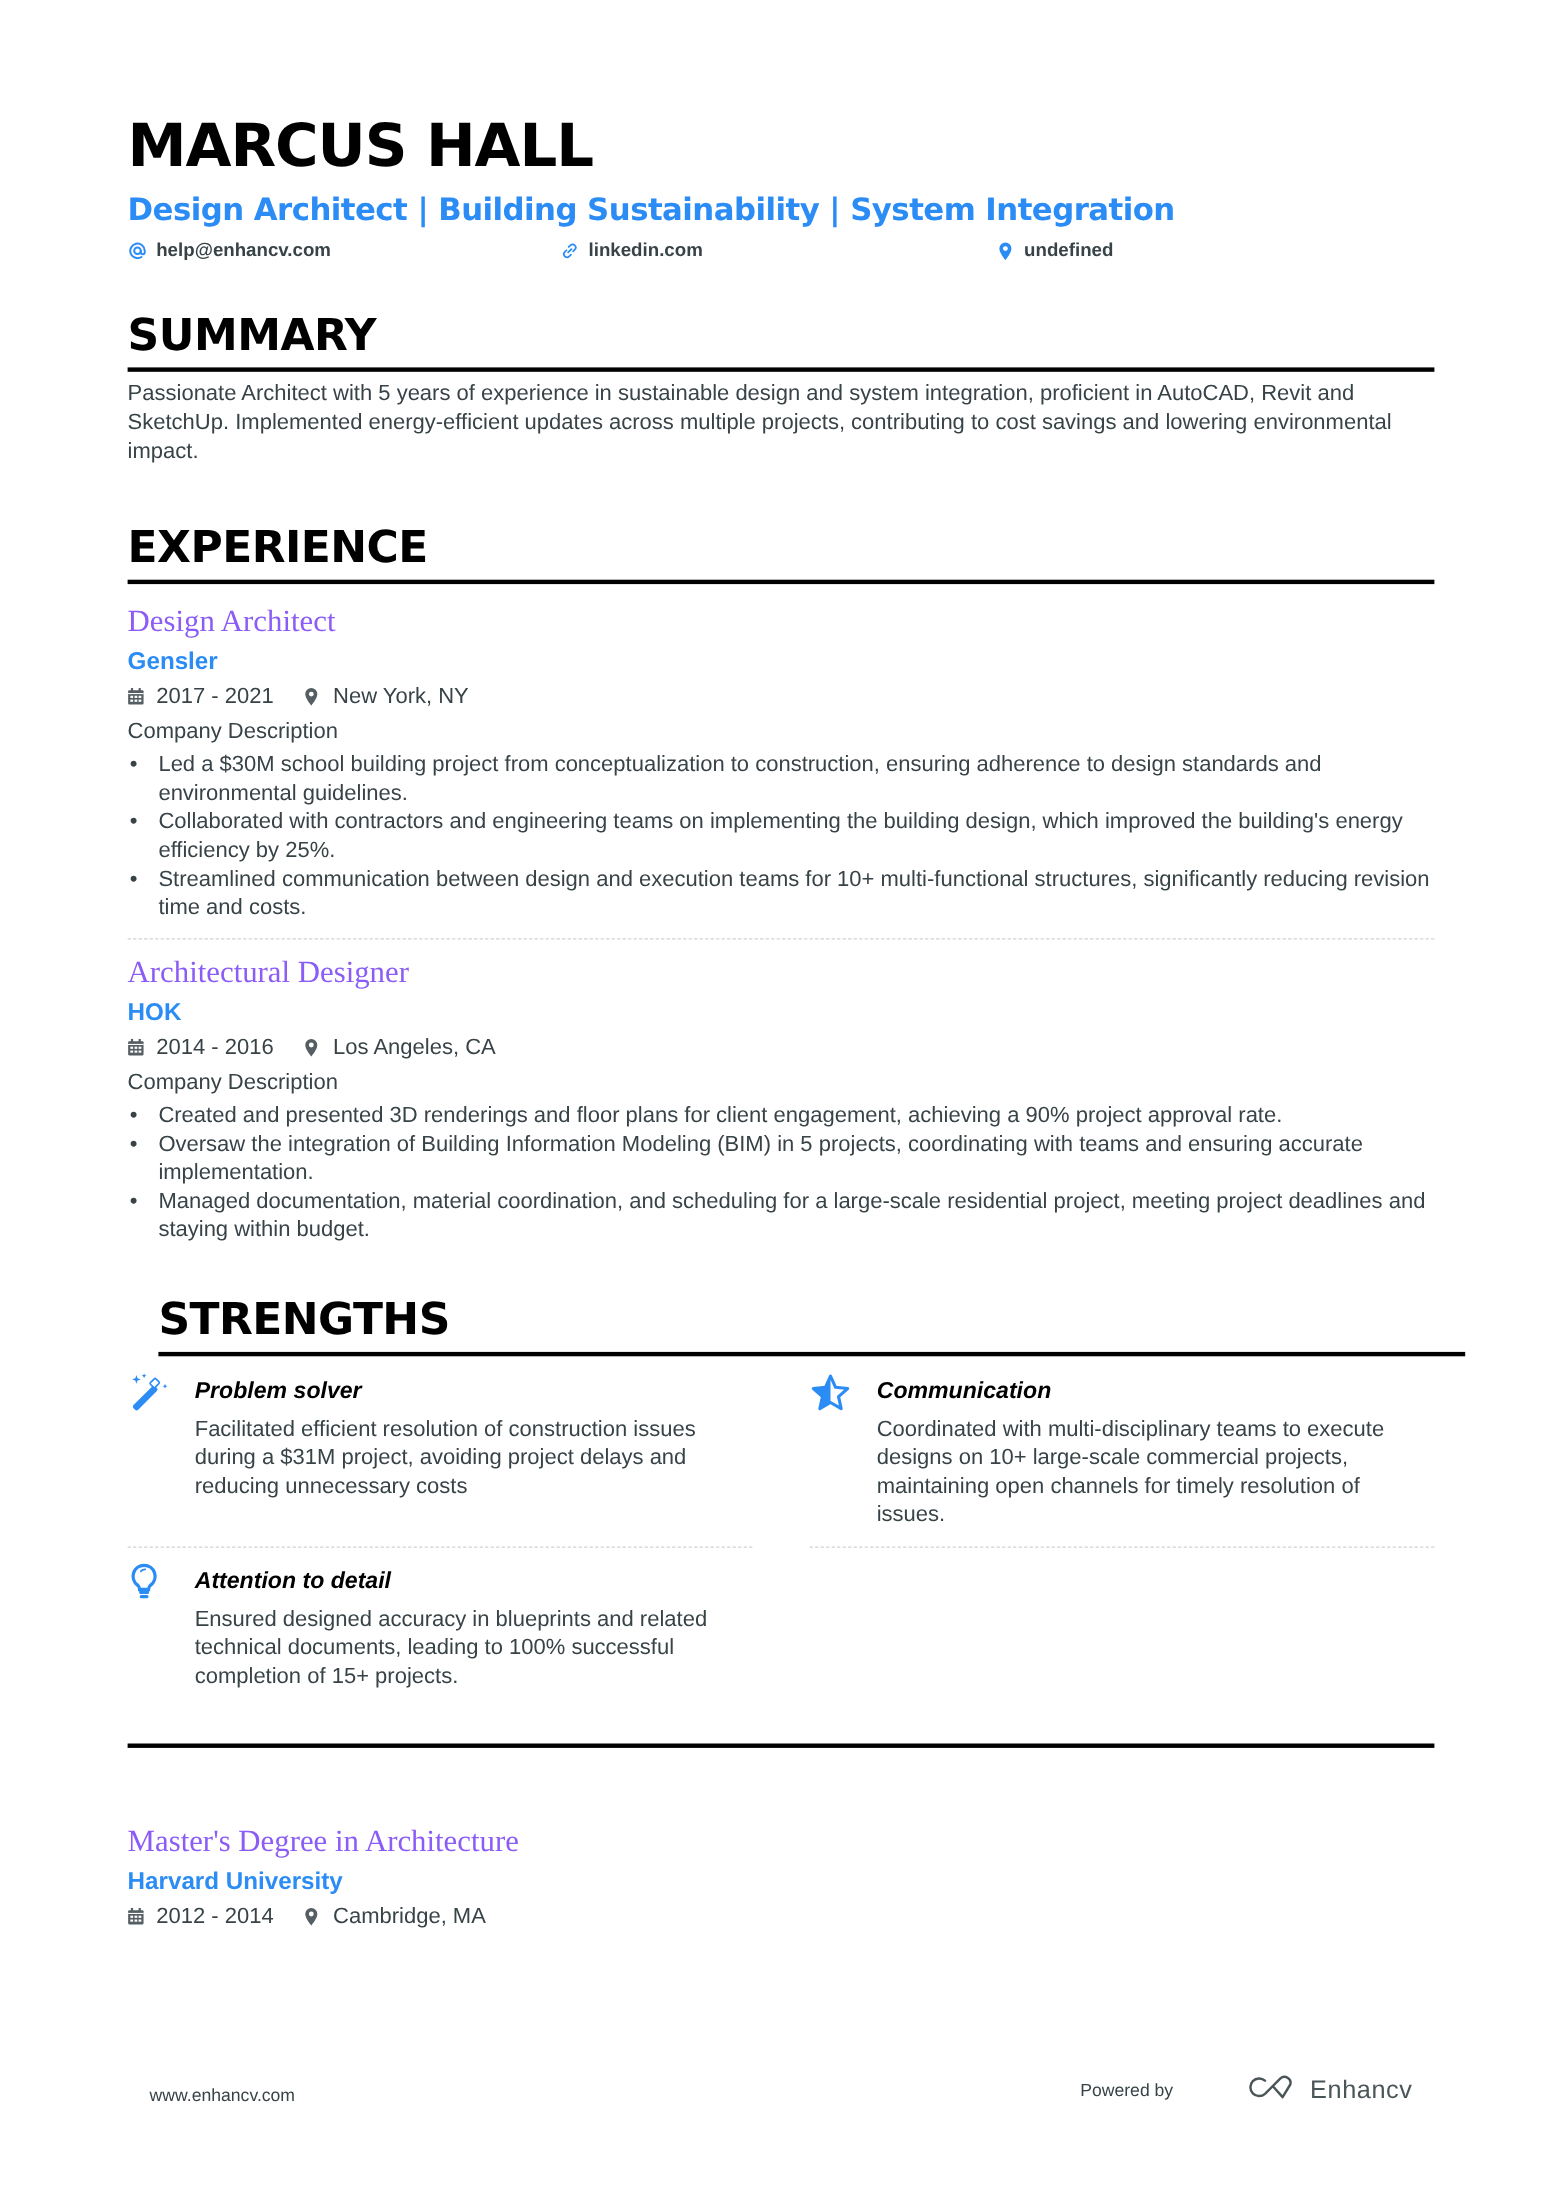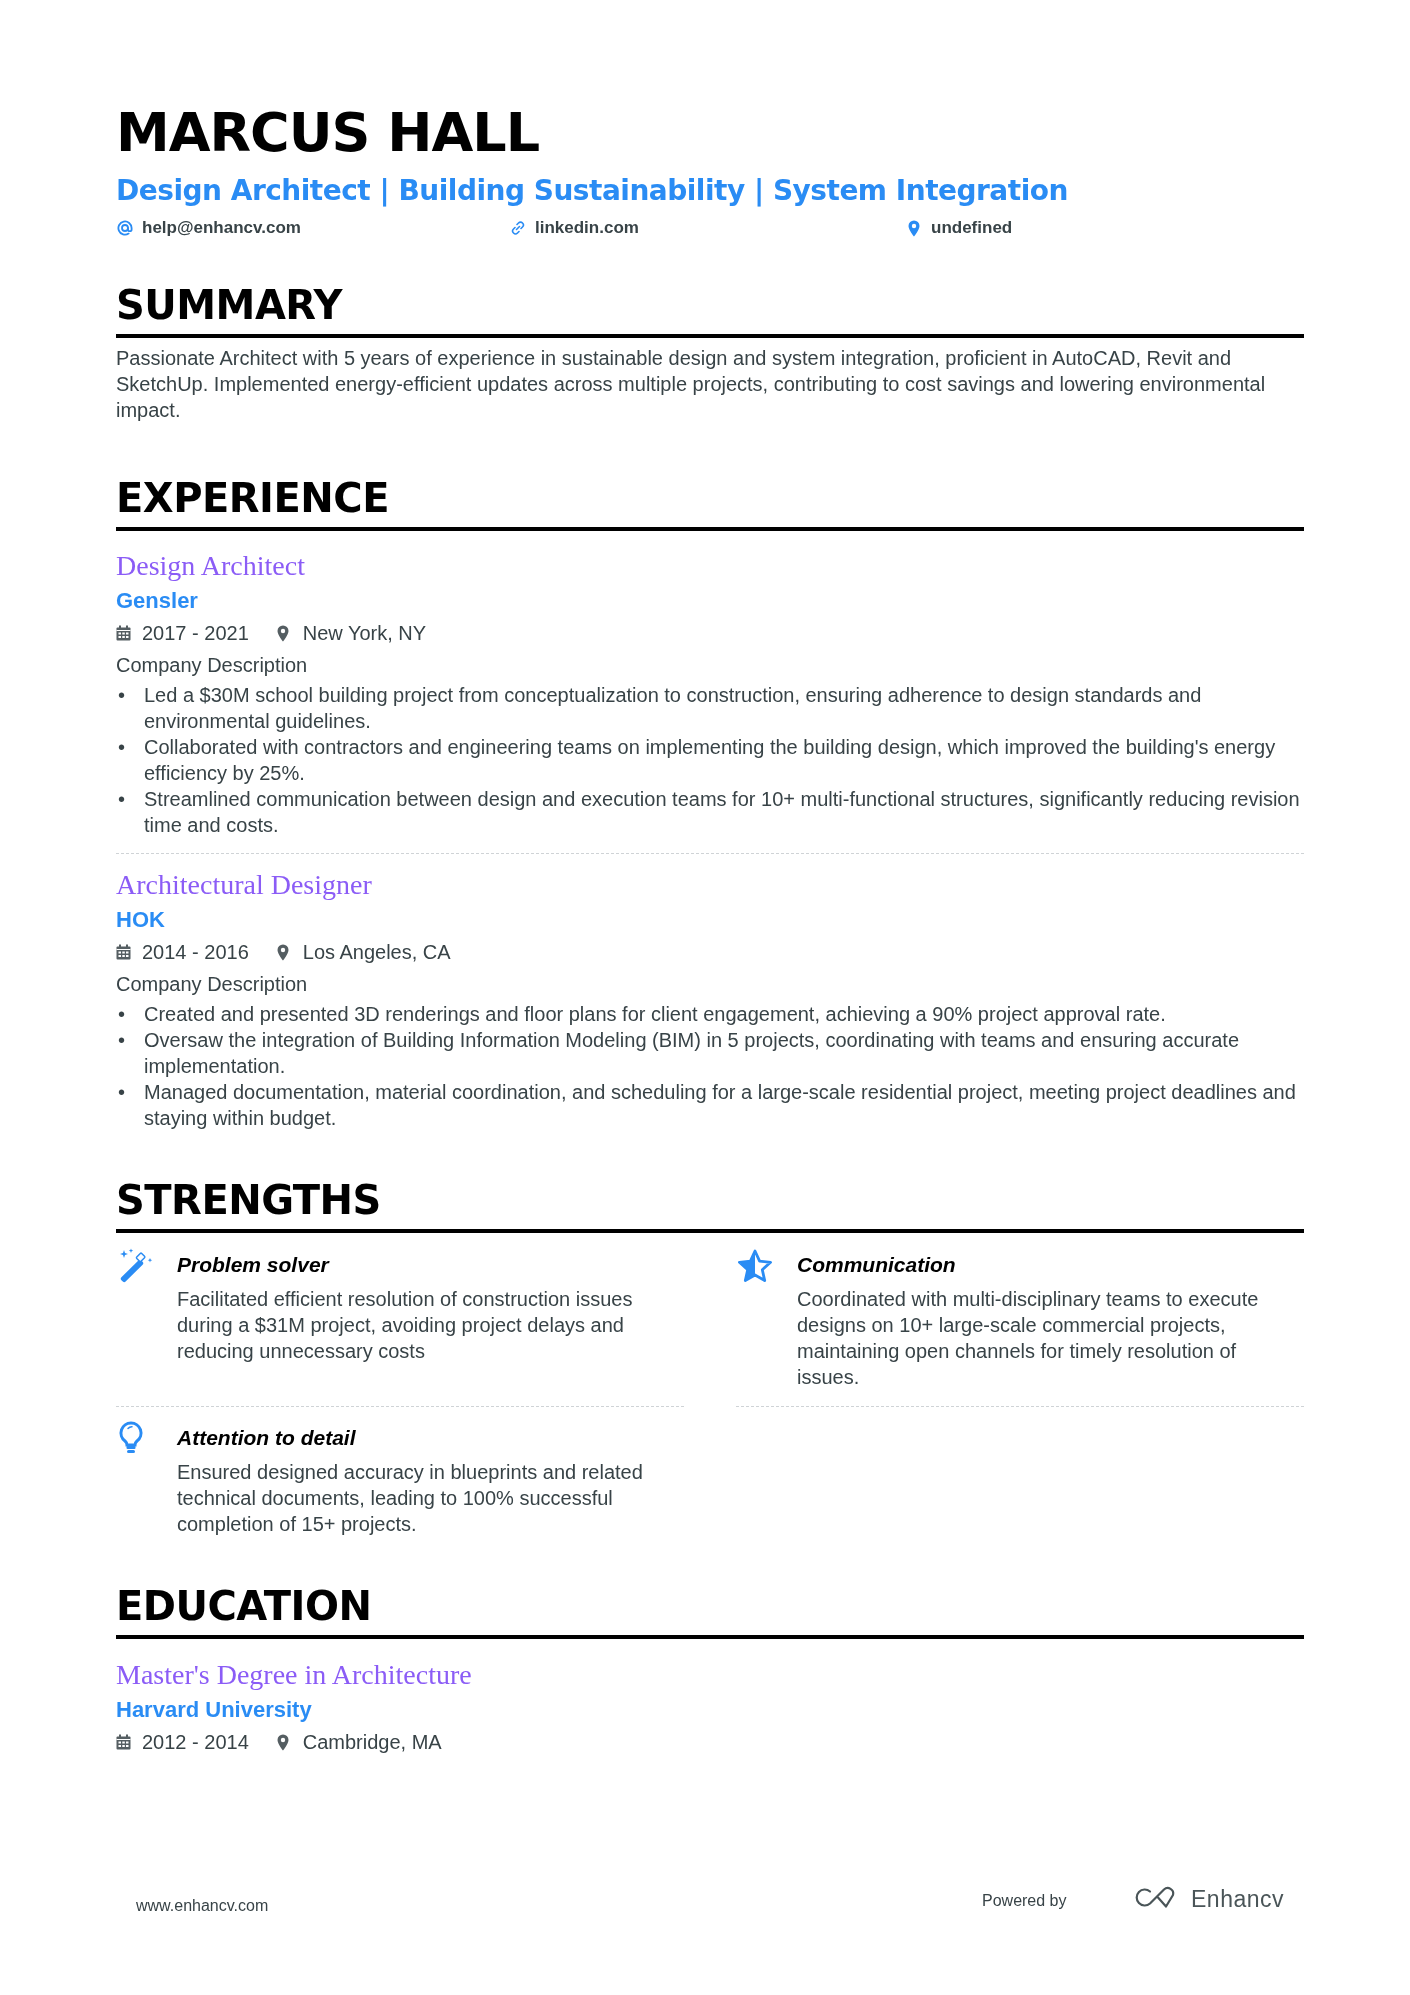--- a/index.html
+++ b/index.html
@@ -157,21 +157,21 @@
       <span>Los Angeles, CA</span>
     </div>
     <div class="desc">Company Description</div>
     <ul>
       <li><span class="bul">•</span><span>Created and presented 3D renderings and floor plans for client engagement, achieving a 90% project approval rate.</span></li>
       <li><span class="bul">•</span><span>Oversaw the integration of Building Information Modeling (BIM) in 5 projects, coordinating with teams and ensuring accurate implementation.</span></li>
       <li><span class="bul">•</span><span>Managed documentation, material coordination, and scheduling for a large-scale residential project, meeting project deadlines and staying within budget.</span></li>
     </ul>
   </div>
 
-  <div class="section-head" style="top:1175px;">
+  <div class="section-head" style="top:1175px;margin-left:28px;">
     <h2>STRENGTHS</h2>
     <div class="rule"></div>
   </div>
 
   <div class="strength" style="left:0; top:1248px;">
     <span class="s-ic">
       <svg width="40" height="40" viewBox="0 0 40 40">
           <rect x="13" y="9" width="6" height="28" rx="2" transform="rotate(45 16 23)" fill="#2a8cf4"></rect>
           <rect x="22" y="6" width="6" height="7" rx="1" transform="rotate(45 25 9)" fill="#fff" stroke="#2a8cf4" stroke-width="1.5"></rect>
           <path d="M8 2l1 3 3 1-3 1-1 3-1-3-3-1 3-1z" fill="#2a8cf4"></path>
@@ -204,21 +204,20 @@
           <rect x="10.5" y="25" width="9" height="3" rx="1" fill="#2a8cf4"></rect>
           <rect x="11" y="29" width="8" height="3" rx="1.5" fill="#2a8cf4"></rect>
           <path d="M12 7.5a5 5 0 0 1 4-1.8" fill="none" stroke="#2a8cf4" stroke-width="1.5" stroke-linecap="round"></path>
         </svg>
     </span>
     <div class="s-title">Attention to detail</div>
     <div class="s-desc">Ensured designed accuracy in blueprints and related technical documents, leading to 100% successful completion of 15+ projects.</div>
   </div>
 
   <div class="section-head" style="top:1581px;">
-    <h2>EDUCATION</h2>
     <div class="rule"></div>
   </div>
 
   <div class="entry" style="top:1657px;">
     <div class="title">Master's Degree in Architecture</div>
     <div class="company">Harvard University</div>
     <div class="meta">
       <span class="m-ic">
         <svg width="15" height="16" viewBox="0 0 15 16">
             <rect x="0.5" y="2.5" width="14" height="13" rx="1" fill="#555e62"></rect>

